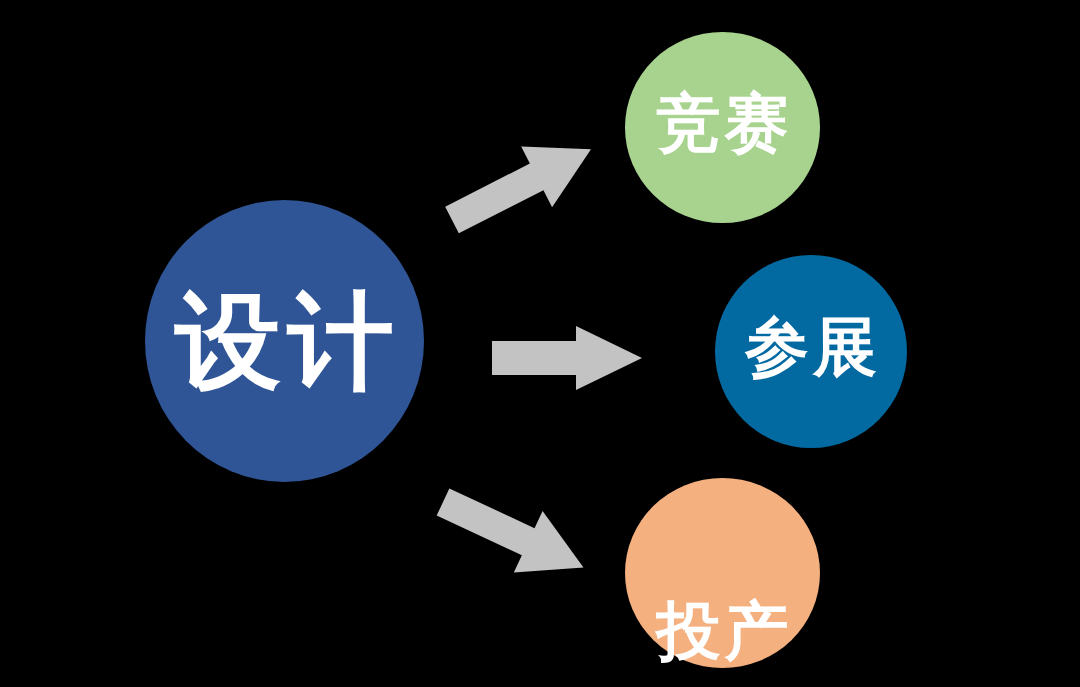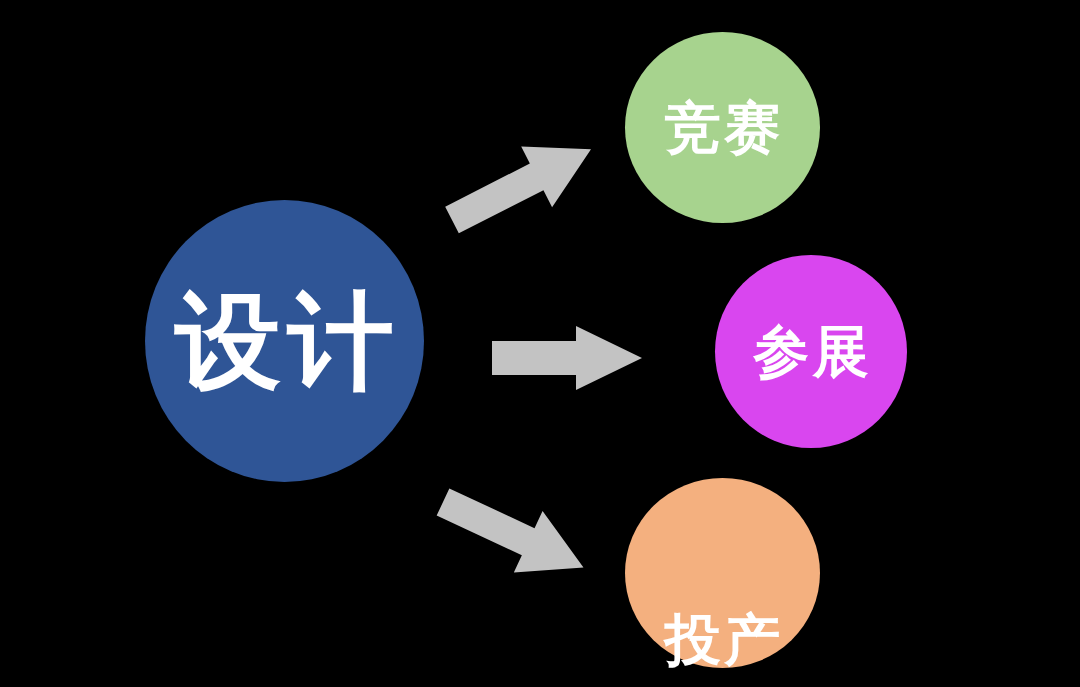--- a/index.html
+++ b/index.html
@@ -41,21 +41,21 @@
     width: 195px; height: 191px;
   }
   #node-exhibition {
     left: 715px; top: 255px;
     width: 192px; height: 193px;
   }
   #node-production {
     left: 625px; top: 478px;
     width: 195px; height: 190px;
   }
-  .small-label { font-size: 56px; }
+  .small-label { font-size: 64px; font-family: Liberation Mono, monospace; }
   #arrows-layer {
     position: absolute;
     left: 0; top: 0;
     width: 1080px;
     height: 687px;
     pointer-events: none;
   }
 </style>
 </head>
 <body>
@@ -75,21 +75,21 @@
   </svg>
 
   <div class="node" id="node-design" style="background-color: rgb(47, 85, 150);">
     <span class="node-label">设计</span>
   </div>
 
   <div class="node" id="node-competition" style="background-color: rgb(167, 211, 142);">
     <span class="node-label small-label">竞赛</span>
   </div>
 
-  <div class="node" id="node-exhibition" style="background-color: #d946ef;">
+  <div class="node" id="node-exhibition" style="background-color: #0369a1;">
     <span class="node-label small-label">参展</span>
   </div>
 
   <div class="node" id="node-production" style="background-color: rgb(244, 176, 127); align-items: flex-end;">
     <span class="node-label small-label">投产</span>
   </div>
 
 </div>
 
 </body></html>

